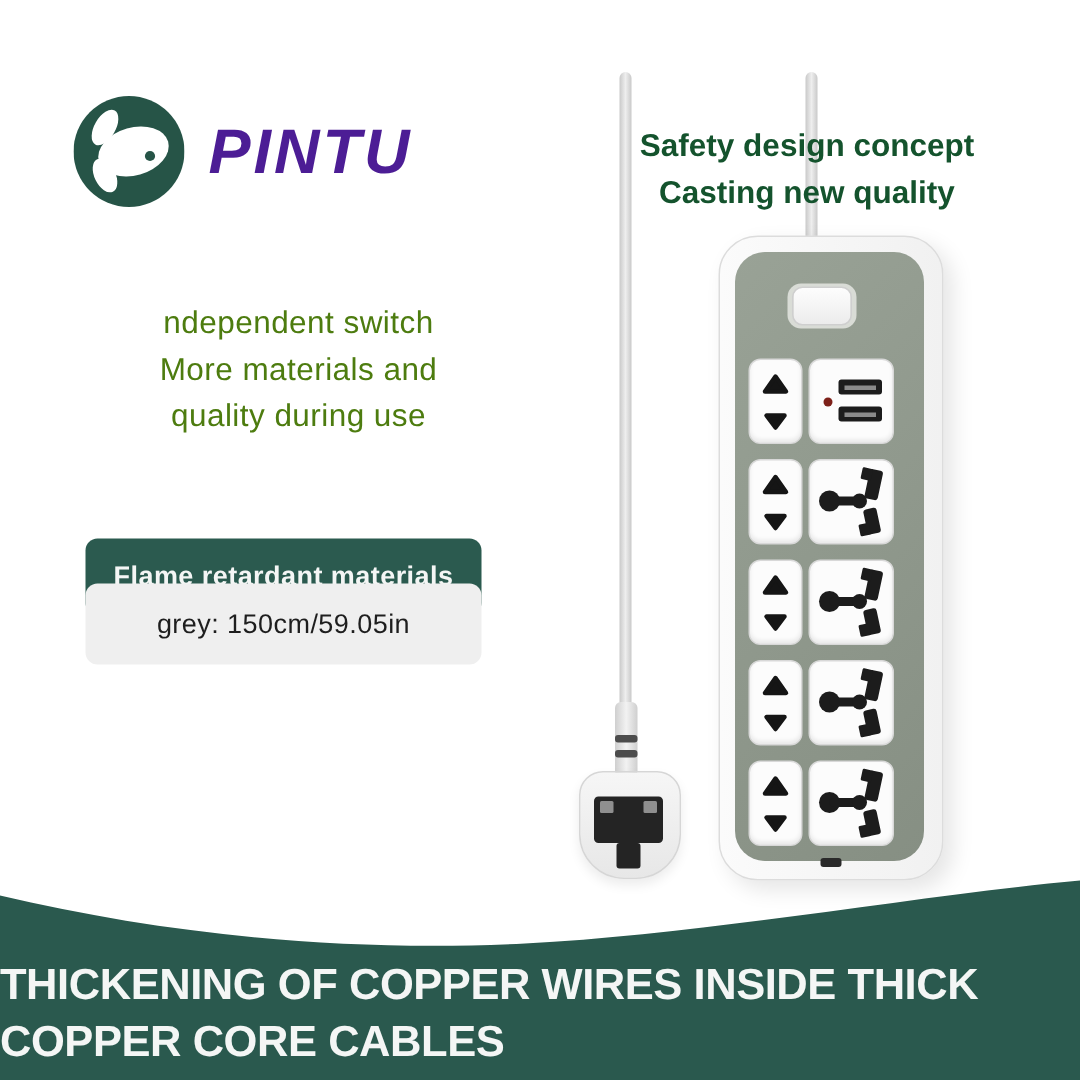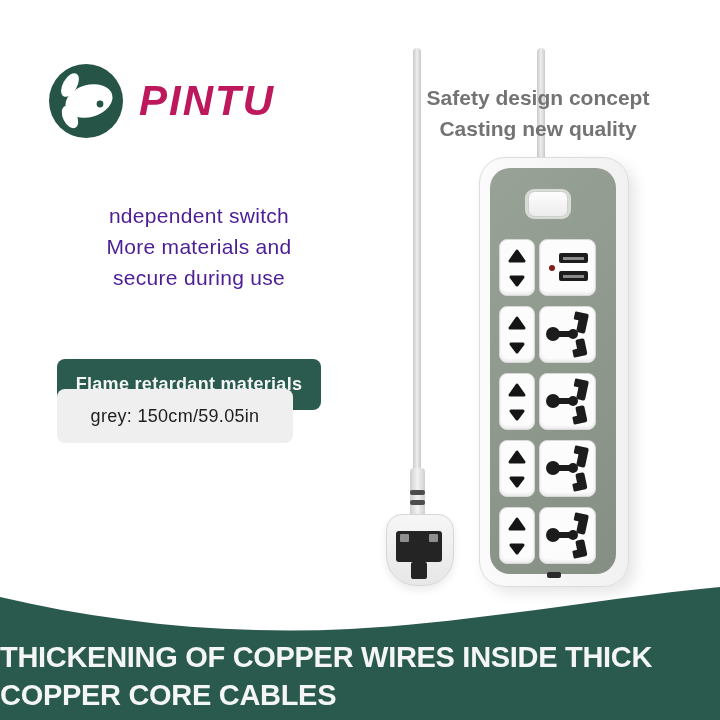--- a/index.html
+++ b/index.html
@@ -4,33 +4,33 @@
 <style>
   html,body{margin:0;padding:0;background:#fff;}
   .canvas{
     position:relative;width:720px;height:720px;background:#ffffff;overflow:hidden;
     font-family:"Liberation Sans", sans-serif;
   }
   
   .logo{position:absolute;left:49px;top:64px;display:flex;align-items:center;}
   .logo-text{
     margin-left:16px;font-size:42px;font-weight:bold;font-style:italic;
-    color:#be185d;letter-spacing:2px;line-height:74px;
+    color:#4c1d95;letter-spacing:2px;line-height:74px;
   }
   
   .tagline{position:absolute;left:408px;top:82px;width:260px;text-align:center;
-    font-size:21px;font-weight:bold;color:#737373;line-height:31px;z-index:5;}
+    font-size:21px;font-weight:bold;color:#14532d;line-height:31px;z-index:5;}
   
   .feature{position:absolute;left:68px;top:200px;width:262px;text-align:center;
-    font-size:21px;color:#4c1d95;line-height:31px;letter-spacing:.3px;}
+    font-size:21px;color:#4d7c0f;line-height:31px;letter-spacing:.3px;}
   
   .banner-green{position:absolute;left:57px;top:330px;width:264px;height:51px;
     background:#2b5a4f;border-radius:8px;display:flex;align-items:center;justify-content:center;
     color:#f4f6f5;font-size:18px;font-weight:bold;letter-spacing:.3px;margin-top:29px;}
-  .banner-grey{position:absolute;left:57px;top:389px;width:236px;height:54px;
+  .banner-grey{position:absolute;left:57px;top:389px;width:264px;height:54px;
     background:#efefef;border-radius:8px;display:flex;align-items:center;justify-content:center;
     color:#1e1e1e;font-size:18px;letter-spacing:.3px;}
   
   .cable{position:absolute;width:8px;background:linear-gradient(90deg,#c9c9c9,#eeeeee 50%,#c9c9c9);border-radius:4px;z-index:1;}
   .cable-a{left:413px;top:48px;height:424px;}
   .cable-b{left:537px;top:48px;height:115px;}
   .strain-relief{position:absolute;left:410px;top:468px;width:15px;height:50px;
     background:linear-gradient(90deg,#cfcfcf,#f2f2f2 50%,#cfcfcf);border-radius:4px;z-index:2;}
   .band{position:absolute;left:0;width:15px;height:5px;background:#4c4c4c;border-radius:2px;}
   .band1{top:22px;} .band2{top:32px;}
@@ -88,21 +88,21 @@
   </div>
 
   <div class="tagline">
     <div>Safety design concept</div>
     <div>Casting new quality</div>
   </div>
 
   <div class="feature">
     <div>ndependent switch</div>
     <div>More materials and</div>
-    <div>secure during use</div>
+    <div>quality during use</div>
   </div>
 
   <div class="banner-green">
     <span>Flame retardant materials</span>
   </div>
   <div class="banner-grey">
     <span>grey: 150cm/59.05in</span>
   </div>
 
   <div class="strip-shell">

